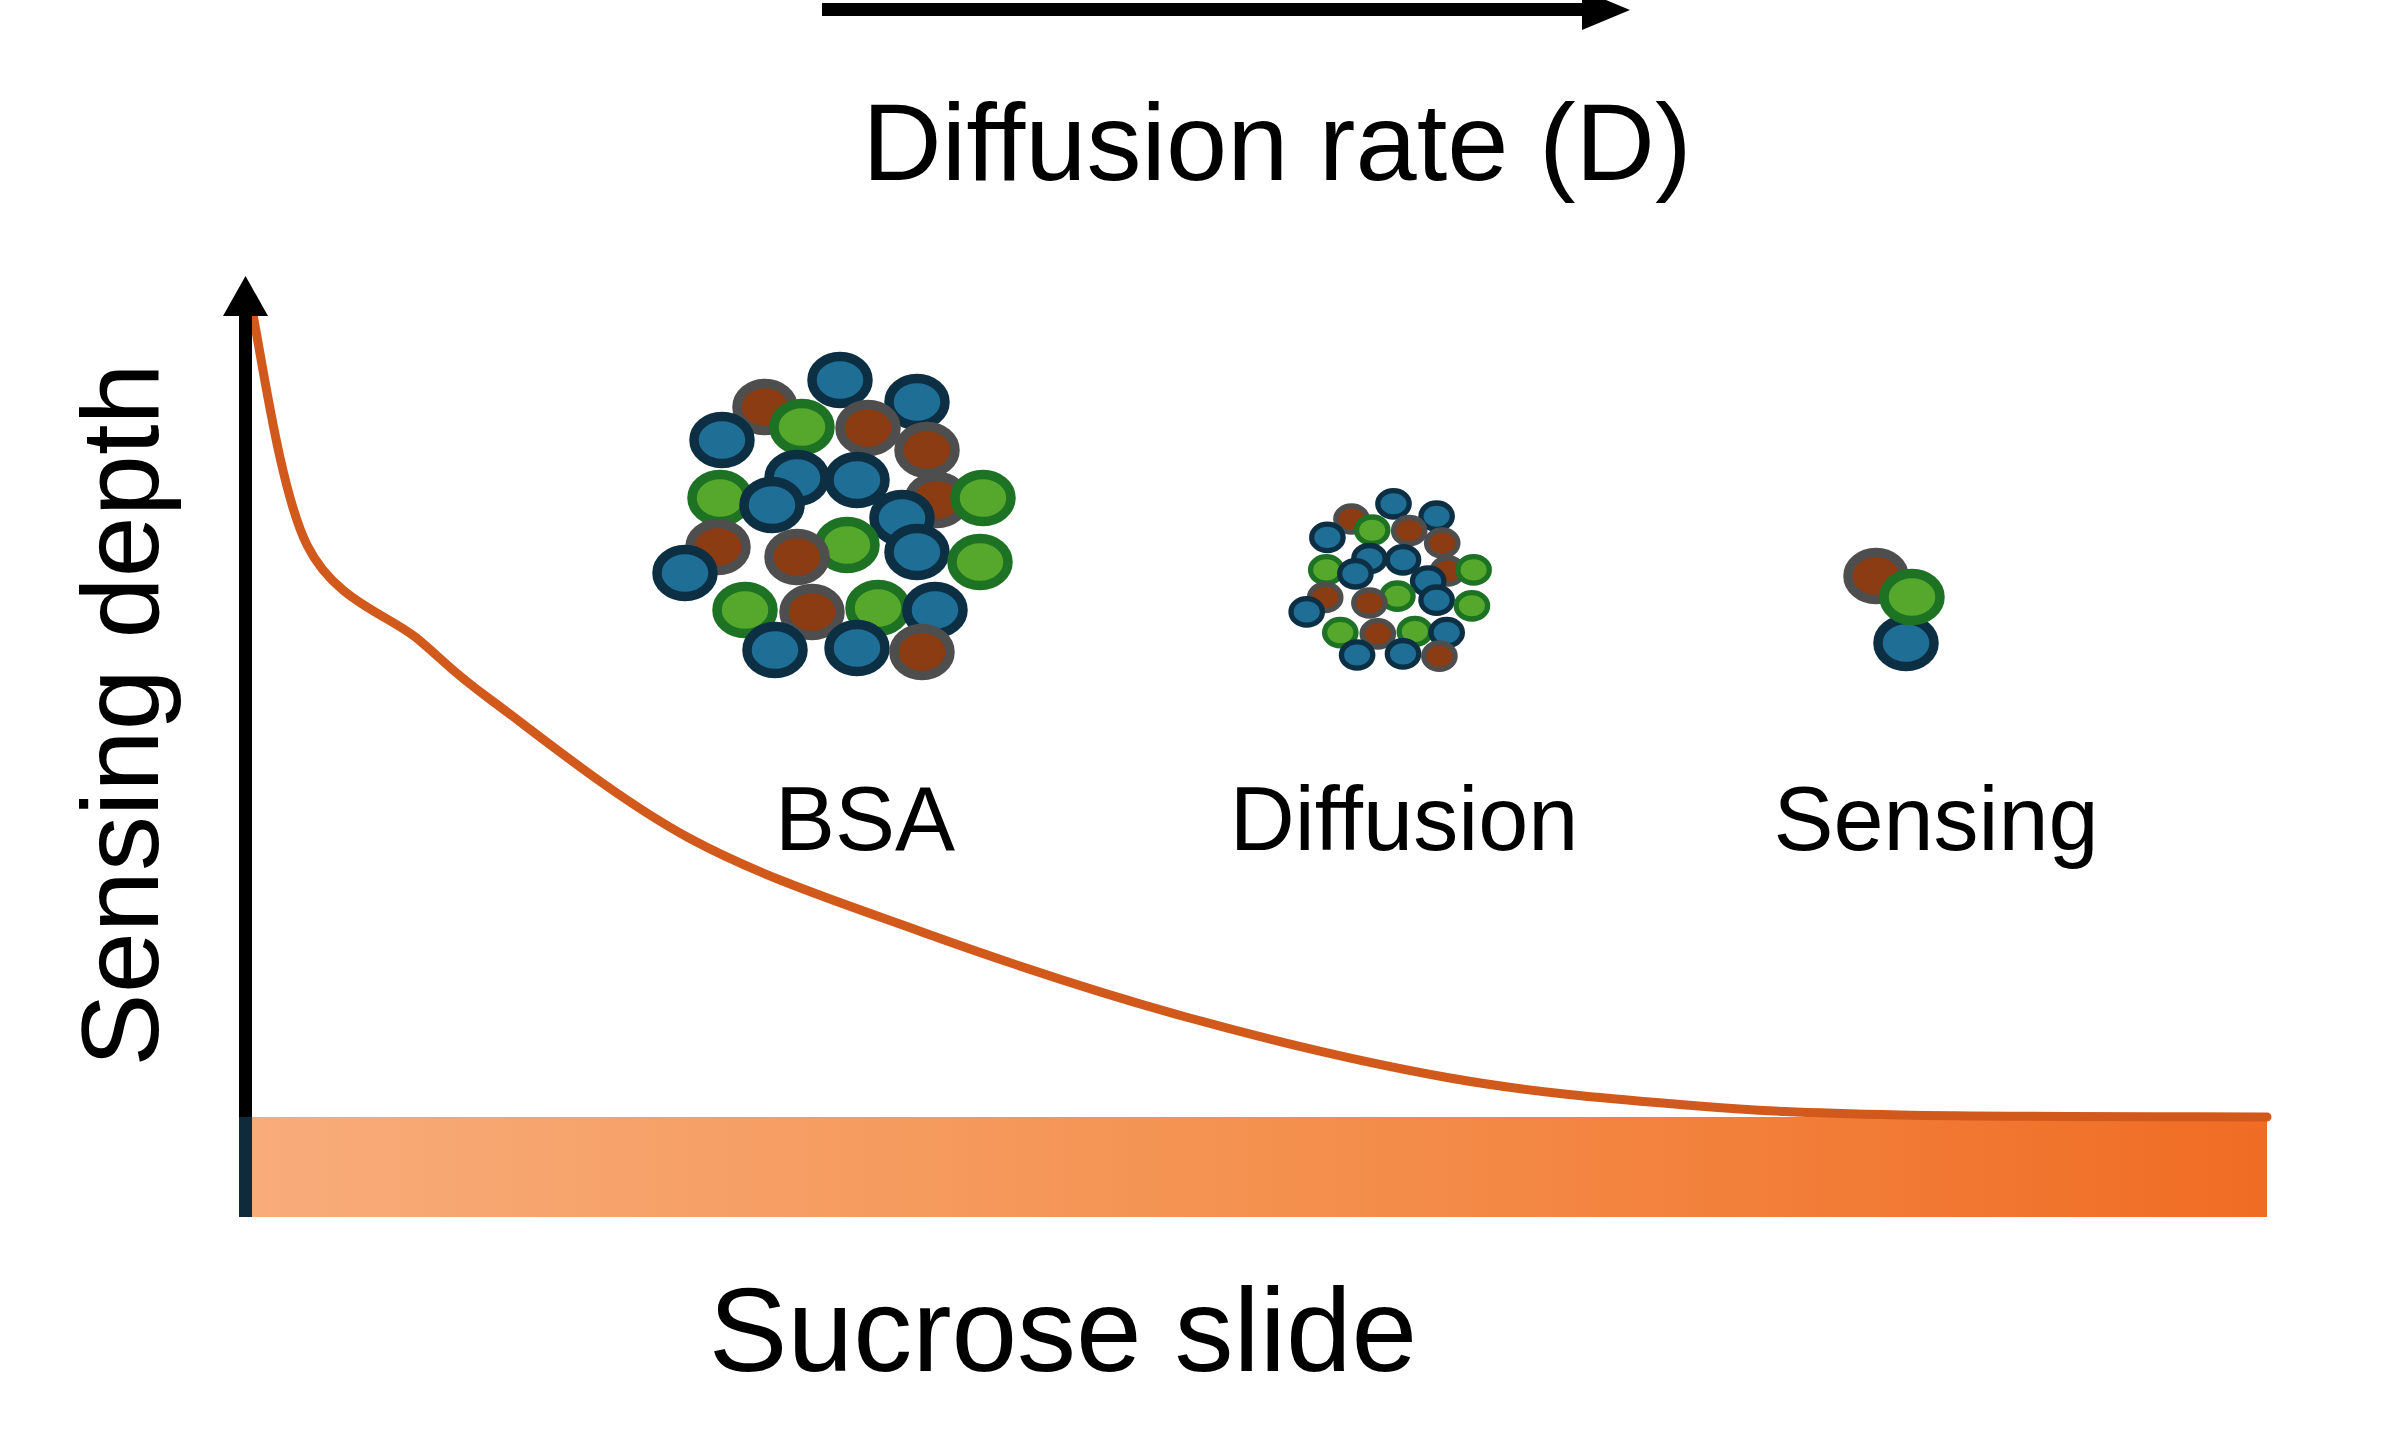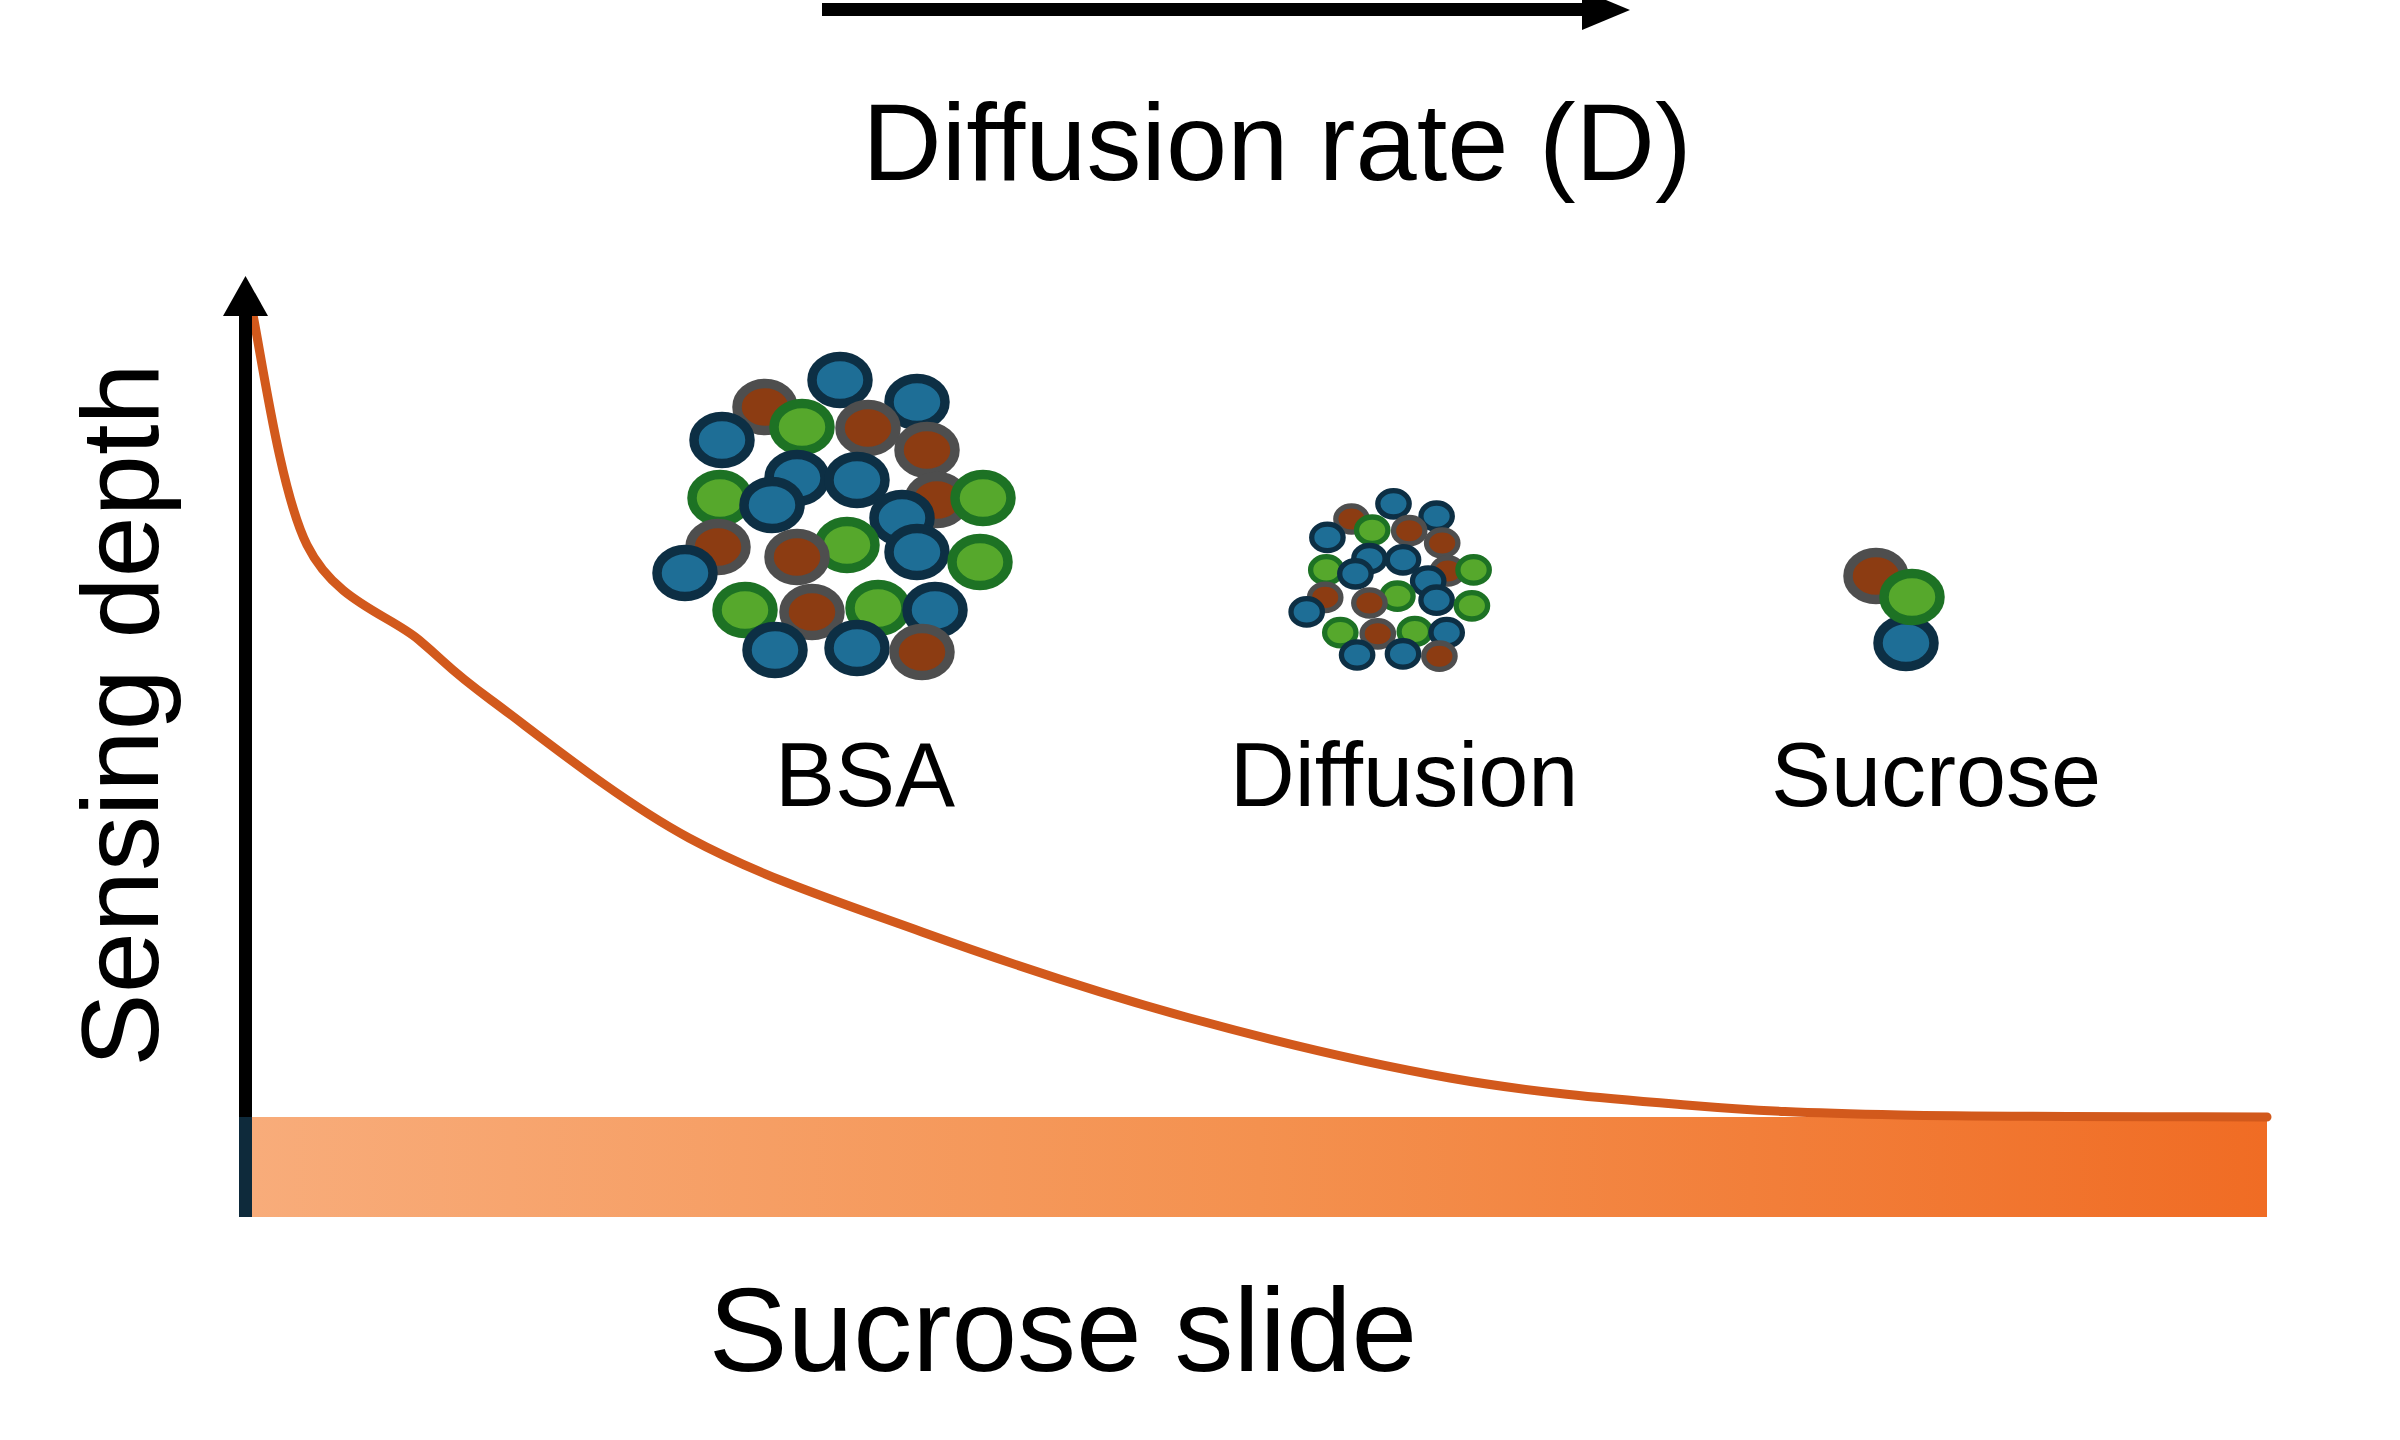--- a/index.html
+++ b/index.html
@@ -6,21 +6,21 @@
   body {
     width: 2400px; height: 1440px;
     background: #ffffff;
     position: relative; overflow: hidden;
     font-family: "Liberation Sans", "DejaVu Sans", sans-serif;
   }
   .stage { position: absolute; left: 0; top: 0; width: 2400px; height: 1440px; }
   svg.gfx { position: absolute; left: 0; top: 0; }
   .lbl { position: absolute; color: #000; white-space: nowrap; line-height: 1; }
   .lbl-big { font-size: 110px; }
-  .lbl-mol { font-size: 90px; }
+  .lbl-mol { font-size: 90px; margin-top: 44px; }
   .center-x { transform: translateX(-50%); }
   #diffusion-label   { left: 1277px; top: 87px; }
   #sensing-depth-label {
     left: 120px; top: 715px;
     transform: translate(-50%, -50%) rotate(-90deg);
   }
   #sensor-slide-label { left: 1063px; top: 1271px; font-size: 118px; }
   #label-bsa      { left: 865px;  top: 730px; }
   #label-lysozyme { left: 1404px; top: 730px; }
   #label-sucrose  { left: 1936px; top: 730px; }
@@ -122,16 +122,16 @@
   </svg>
 
   <div class="lbl lbl-big center-x" id="diffusion-label">Diffusion rate (D)</div>
 
   <div class="lbl lbl-big" id="sensing-depth-label">Sensing depth</div>
 
   <div class="lbl lbl-mol center-x" id="label-bsa">BSA</div>
 
   <div class="lbl lbl-mol center-x" id="label-lysozyme">Diffusion</div>
 
-  <div class="lbl lbl-mol center-x" id="label-sucrose">Sucrose</div>
+  <div class="lbl lbl-mol center-x" id="label-sucrose">Sensing</div>
 
   <div class="lbl lbl-big center-x" id="sensor-slide-label">Sucrose slide</div>
 </div>
 
 </body></html>

